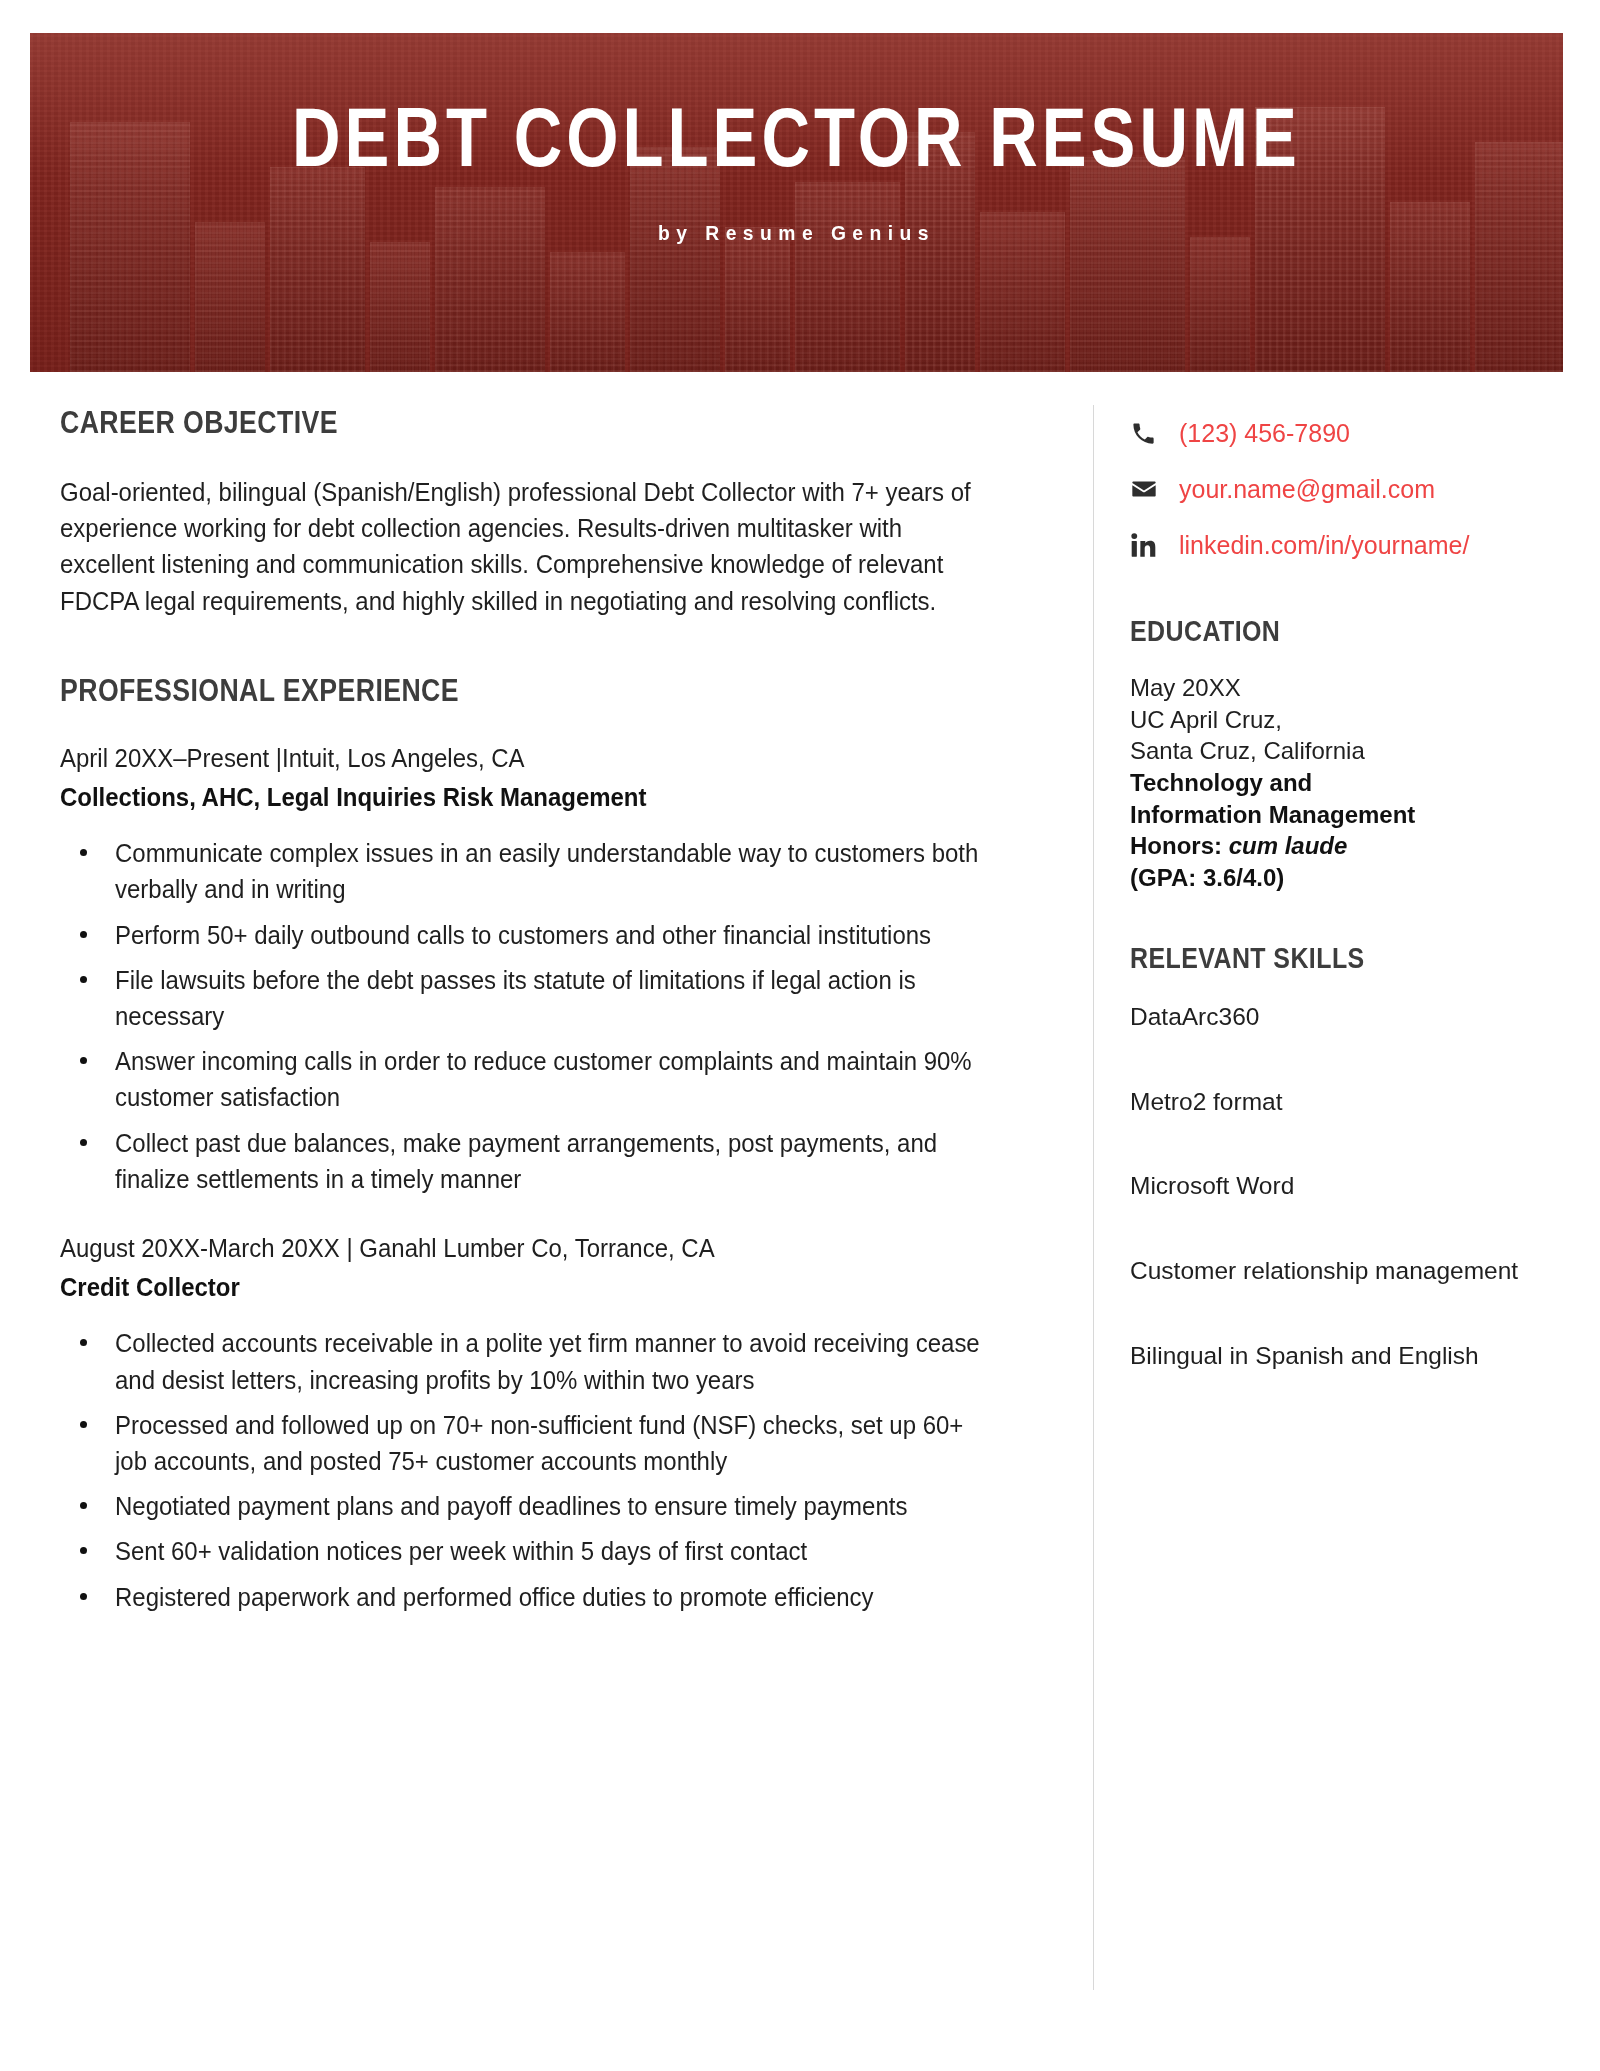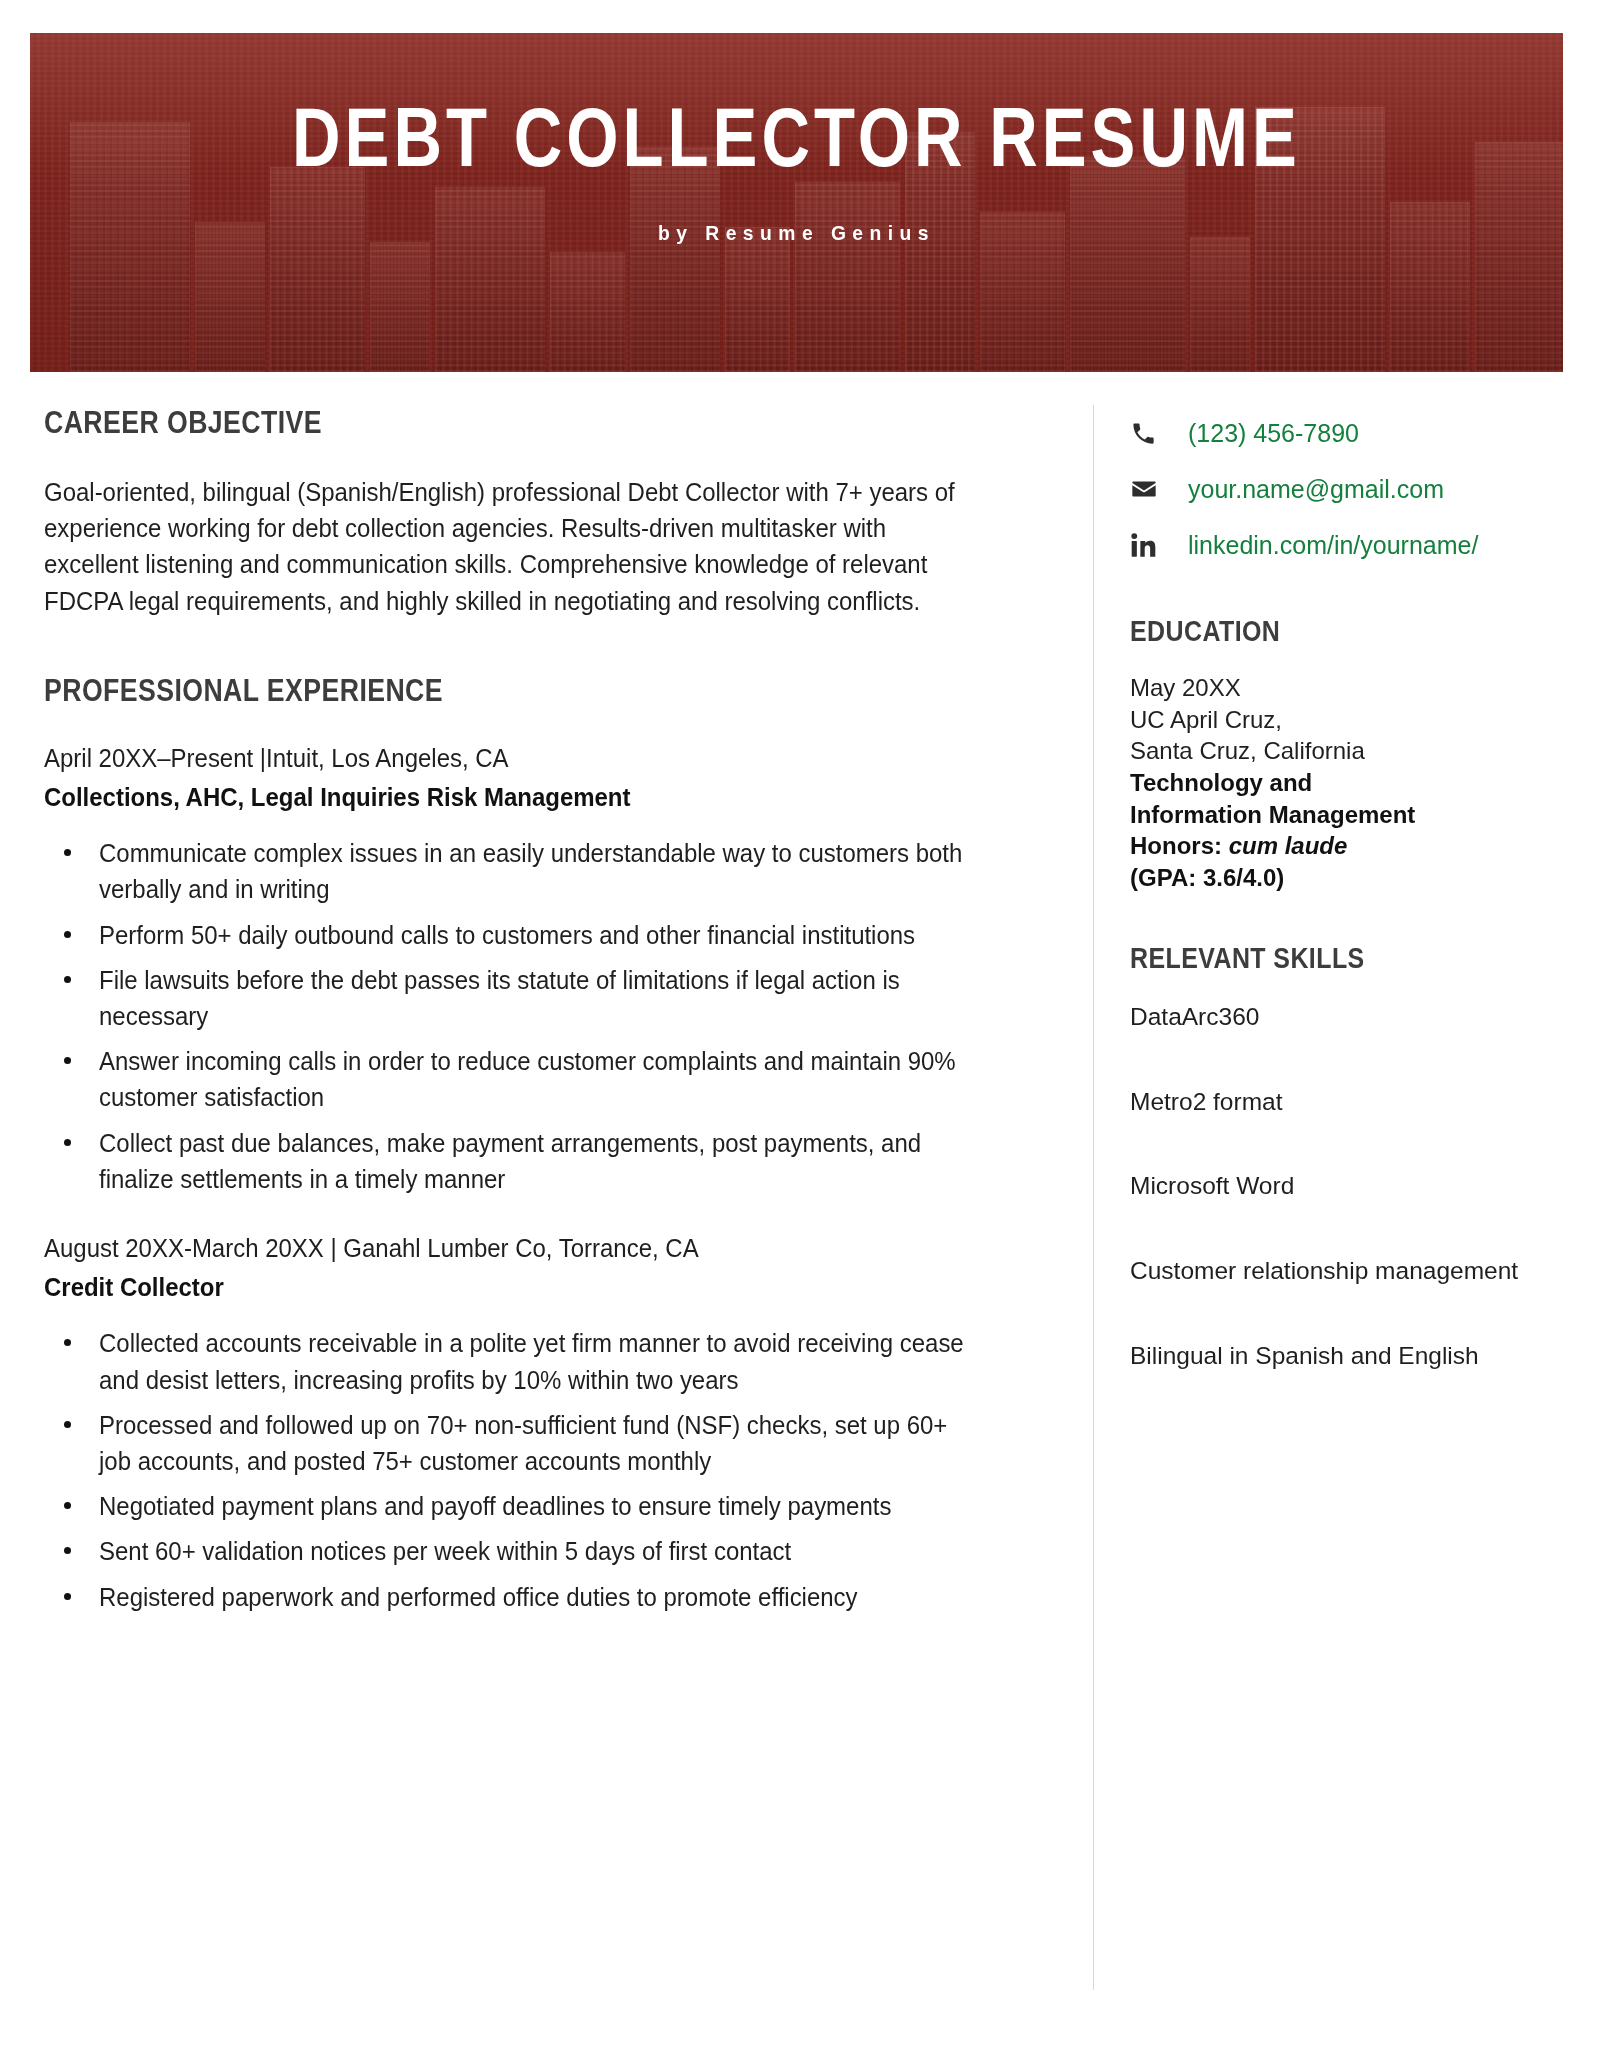--- a/index.html
+++ b/index.html
@@ -102,21 +102,21 @@
   .divider {
     position: absolute;
     left: 1093px;
     top: 0;
     width: 1px;
     height: 1585px;
     background: #d8d8d8;
   }
   .col-left {
     position: absolute;
-    left: 44px;
+    left: 60px;
     top: 0;
     width: 1000px;
   }
   .col-right {
     position: absolute;
     left: 1130px;
     top: 0;
     width: 430px;
   }
 
@@ -212,22 +212,22 @@
     flex: 0 0 40px;
     display: flex;
     align-items: center;
     justify-content: flex-start;
     color: #2e2e2e;
   }
   .contact-icon svg { display: block; }
   .contact-text {
     font-family: "Liberation Sans", sans-serif;
     font-size: 25px;
-    color: #15803d;
-    margin-left: 18px;
+    color: #ef4444;
+    margin-left: 9px;
     white-space: nowrap;
   }
 
   .edu-block {
     margin-top: 24px;
     font-family: "Liberation Sans", sans-serif;
     font-size: 24px;
     line-height: 1.32;
     color: #1f1f1f;
   }

